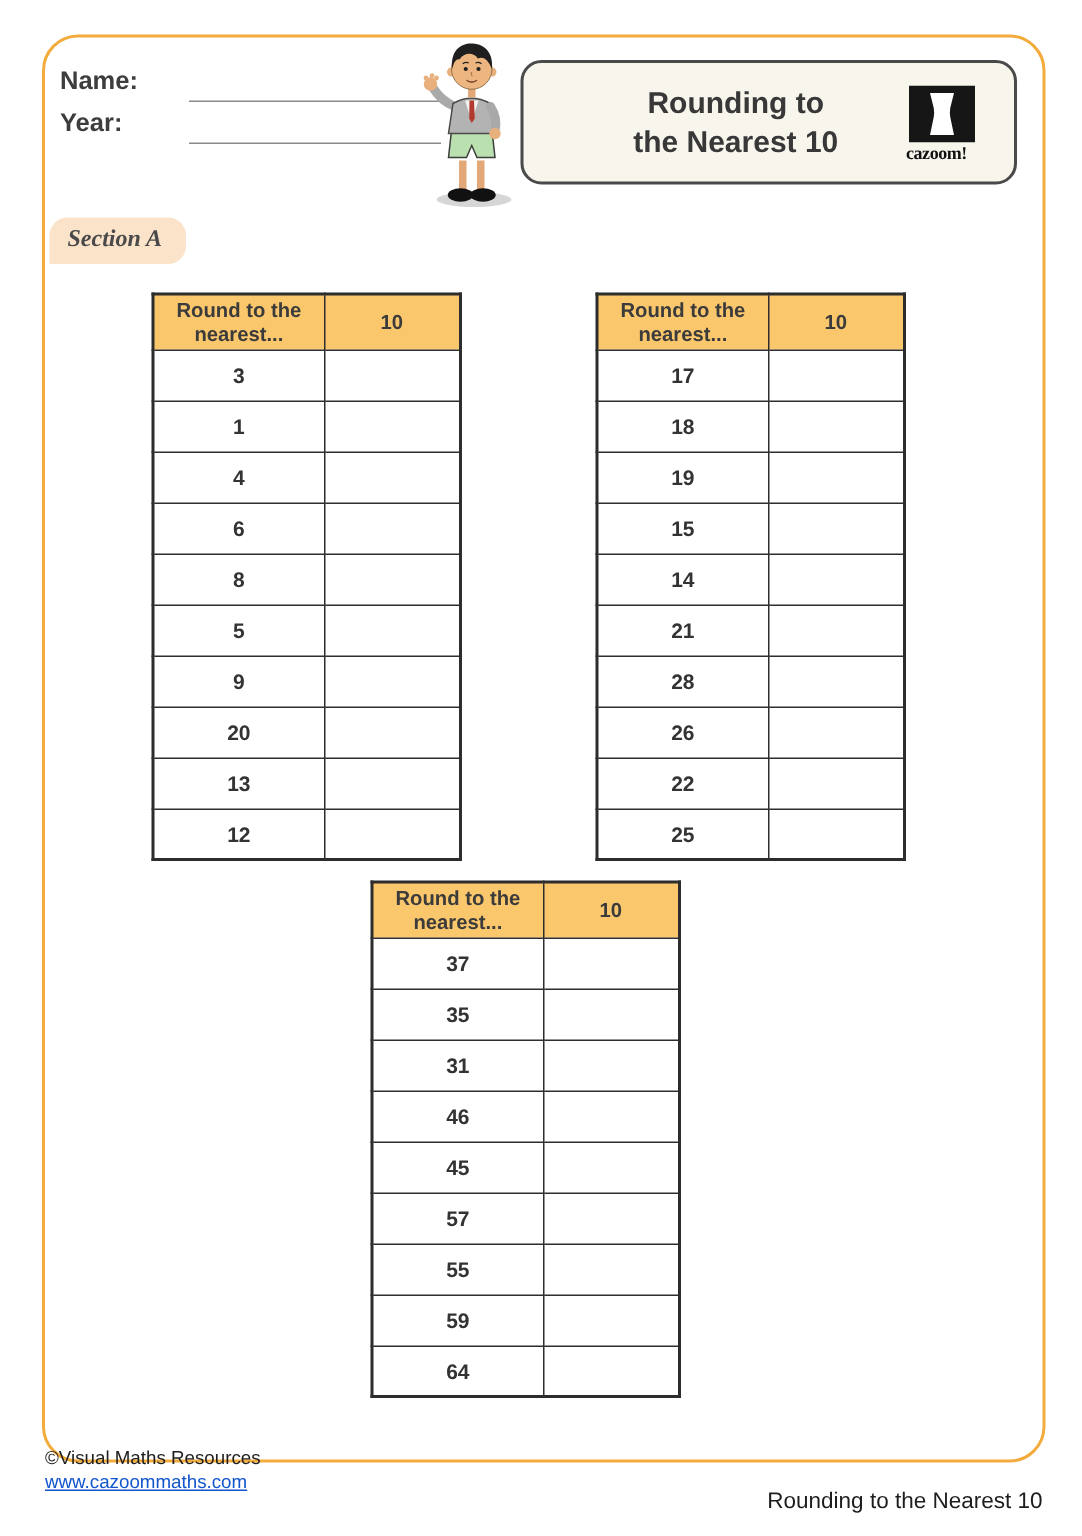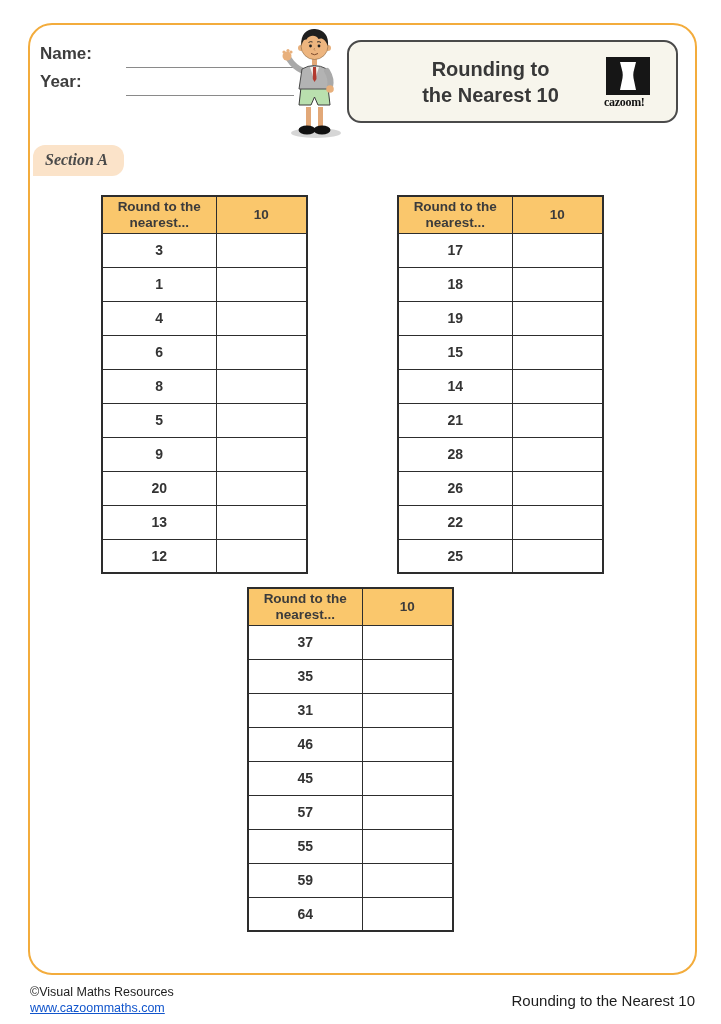--- a/index.html
+++ b/index.html
@@ -78,21 +78,21 @@
     color: #3b3b3b; height: 37px; padding: 2px 4px; text-align: center;
   }
   .wtable th.col1 { width: 114px; }
   .wtable th.col2 { width: 91px; }
   .wtable td {
     height: 34px; text-align: center; vertical-align: middle;
     font-size: 14px; font-weight: bold; color: #333;
   }
   
   .footer-left {
-    position: absolute; left: 30px; top: 984px;
+    position: absolute; left: 30px; top: 964px;
     font-size: 12.5px; line-height: 1.3; color: #1d1d1d;
   }
   .footer-link {
     color: var(--link_blue, #1155CC);
     text-decoration: underline;
     cursor: pointer;
   }
   .footer-right {
     position: absolute; right: 26px; top: 992px;
     font-size: 15px; color: #1d1d1d;

